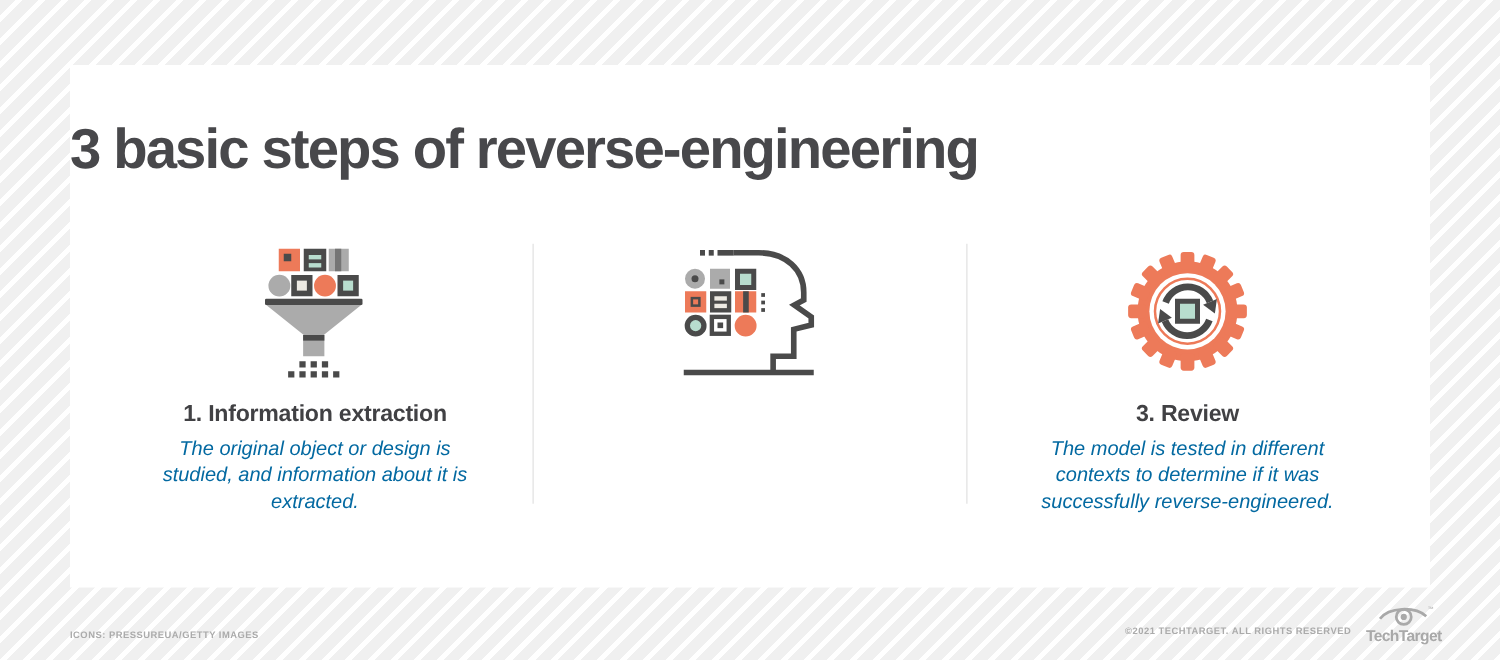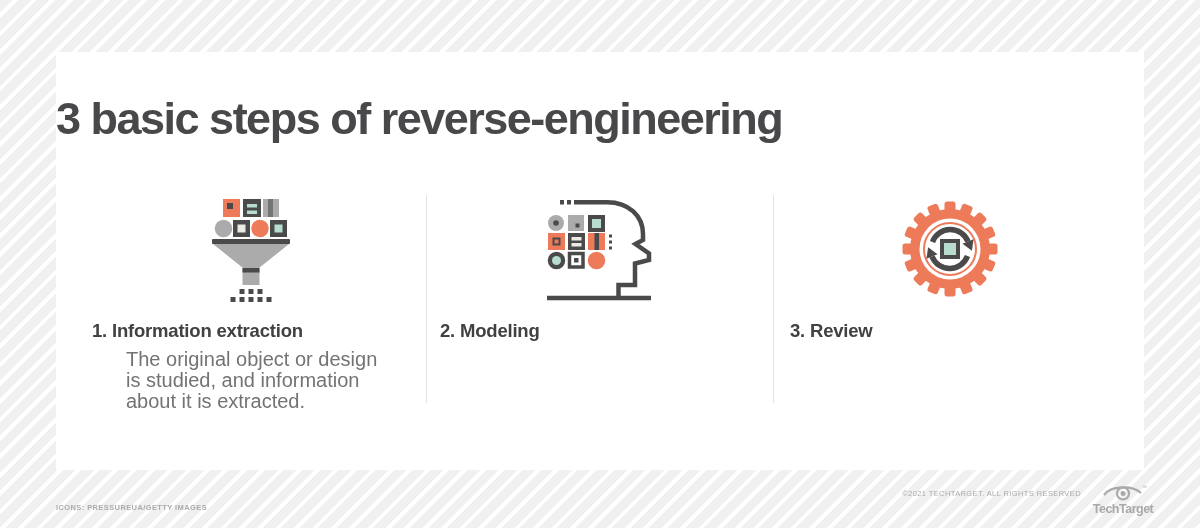--- a/index.html
+++ b/index.html
@@ -4,32 +4,32 @@
 <style>
   html,body{margin:0;padding:0;}
   body{
     width:1200px;height:528px;position:relative;overflow:hidden;
     font-family:"Liberation Sans",sans-serif;
     background:repeating-linear-gradient(135deg,#f0f0f0 0,#f0f0f0 9px,#ffffff 9px,#ffffff 13px);
   }
   .card{position:absolute;left:56px;top:52px;width:1088px;height:418px;background:#ffffff;}
   .title{margin:0;padding-top:41px;text-align:left;font-size:45px;font-weight:bold;
          letter-spacing:-1.5px;color:#48484B;}
-  .step{position:absolute;top:136px;transform:translateX(-50%);text-align:left;width:320px;}
+  .step{position:absolute;top:136px;transform:translateX(-50%);text-align:center;width:320px;}
   .step svg.step-icon{display:block;margin:0 auto;}
   .step h2{margin:12px 0 0;font-size:18.5px;font-weight:bold;color:#414144;letter-spacing:-0.2px;}
-  .step p{margin:7px auto 0;font-size:20px;line-height:21px;color:#737373;}
+  .step p{margin:7px auto 0;font-size:16px;line-height:21px;color:#0369a1;font-style:italic;}
   .step1{left:196px}.step2{left:544px}.step3{left:894px}
   .step1 p{width:252px}.step2 p{width:240px}.step3 p{width:266px}
   .divider{position:absolute;top:143px;width:1px;height:208px;background:#E2E2E2;}
   .divider1{left:370px}.divider2{left:717px}
   .credits{position:absolute;left:56px;top:503px;font-size:7.5px;font-weight:bold;
            color:#ABABAB;letter-spacing:0.4px;}
   .footer-right{position:absolute;right:44px;top:482px;display:flex;align-items:flex-end;gap:9px;}
-  .copyright{font-size:7.5px;font-weight:normal;color:#ABABAB;letter-spacing:0.4px;margin-bottom:18px;}
+  .copyright{font-size:7.5px;font-weight:bold;color:#ABABAB;letter-spacing:0.4px;margin-bottom:7px;}
 </style>
 </head>
 <body>
 
 <div class="card">
 
   <h1 class="title">3 basic steps of reverse-engineering</h1>
 
   <div class="divider divider1"></div>
   <div class="divider divider2"></div>
@@ -95,21 +95,20 @@
       <rect x="74" y="46.5" width="3" height="3" fill="#4A4A4A"></rect>
       <rect x="74" y="52.5" width="3" height="3" fill="#4A4A4A"></rect>
       <rect x="74" y="58.5" width="3" height="3" fill="#4A4A4A"></rect>
 
       <circle cx="21.5" cy="72.5" r="8.75" fill="#4A4A4A"></circle>
       <circle cx="21.5" cy="72.5" r="4.5" fill="#B8DDCE"></circle>
       <rect x="34.5" y="65.5" width="13.5" height="13.5" fill="#ffffff" stroke="#4A4A4A" stroke-width="3.5"></rect>
       <rect x="39" y="70" width="4.5" height="4.5" fill="#4A4A4A"></rect>
       <circle cx="61.5" cy="72.5" r="8.75" fill="#ED7A59"></circle>
     </svg>
-    <h2>2. Modeling</h2>
   </div>
 
   <div class="step step3">
     <svg class="step-icon" width="130" height="120" viewBox="0 0 130 120">
       <g fill="#ED7A59">
         <circle cx="65" cy="61" r="40"></circle>
         <rect x="59.5" y="13.5" width="11" height="14" rx="2.5"></rect>
         <rect x="59.5" y="13.5" width="11" height="14" rx="2.5" transform="rotate(22.5 65 61)"></rect>
         <rect x="59.5" y="13.5" width="11" height="14" rx="2.5" transform="rotate(45 65 61)"></rect>
         <rect x="59.5" y="13.5" width="11" height="14" rx="2.5" transform="rotate(67.5 65 61)"></rect>
@@ -128,20 +127,21 @@
       </g>
       <circle cx="65" cy="61" r="30.5" fill="#ffffff"></circle>
       <circle cx="65" cy="61" r="26" fill="#ffffff" stroke="#ED7A59" stroke-width="2"></circle>
       <path d="M 47.5 54 A 19 19 0 0 1 83 53.5" fill="none" stroke="#4A4A4A" stroke-width="5.5"></path>
       <polygon points="0,-6 10,0 0,6" transform="translate(83,53.5) rotate(67)" fill="#4A4A4A"></polygon>
       <path d="M 82.5 68 A 19 19 0 0 1 47 68.5" fill="none" stroke="#4A4A4A" stroke-width="5.5"></path>
       <polygon points="0,-6 10,0 0,6" transform="translate(47,68.5) rotate(247)" fill="#4A4A4A"></polygon>
       <rect x="57" y="53" width="16" height="16" fill="#B8DDCE" stroke="#4A4A4A" stroke-width="4"></rect>
     </svg>
     <h2>3. Review</h2>
+    <p>The model is tested in different contexts to determine if it was successfully reverse-engineered.</p>
   </div>
 
 </div>
 
 <div class="credits">ICONS: PRESSUREUA/GETTY IMAGES</div>
 
 <div class="footer-right">
   <span class="copyright">©2021 TECHTARGET. ALL RIGHTS RESERVED</span>
   <svg width="66" height="34" viewBox="0 0 66 34">
     <path d="M 14 13 C 21 3.5, 42 3, 51 11" fill="none" stroke="#A9A9A9" stroke-width="2.2"></path>

